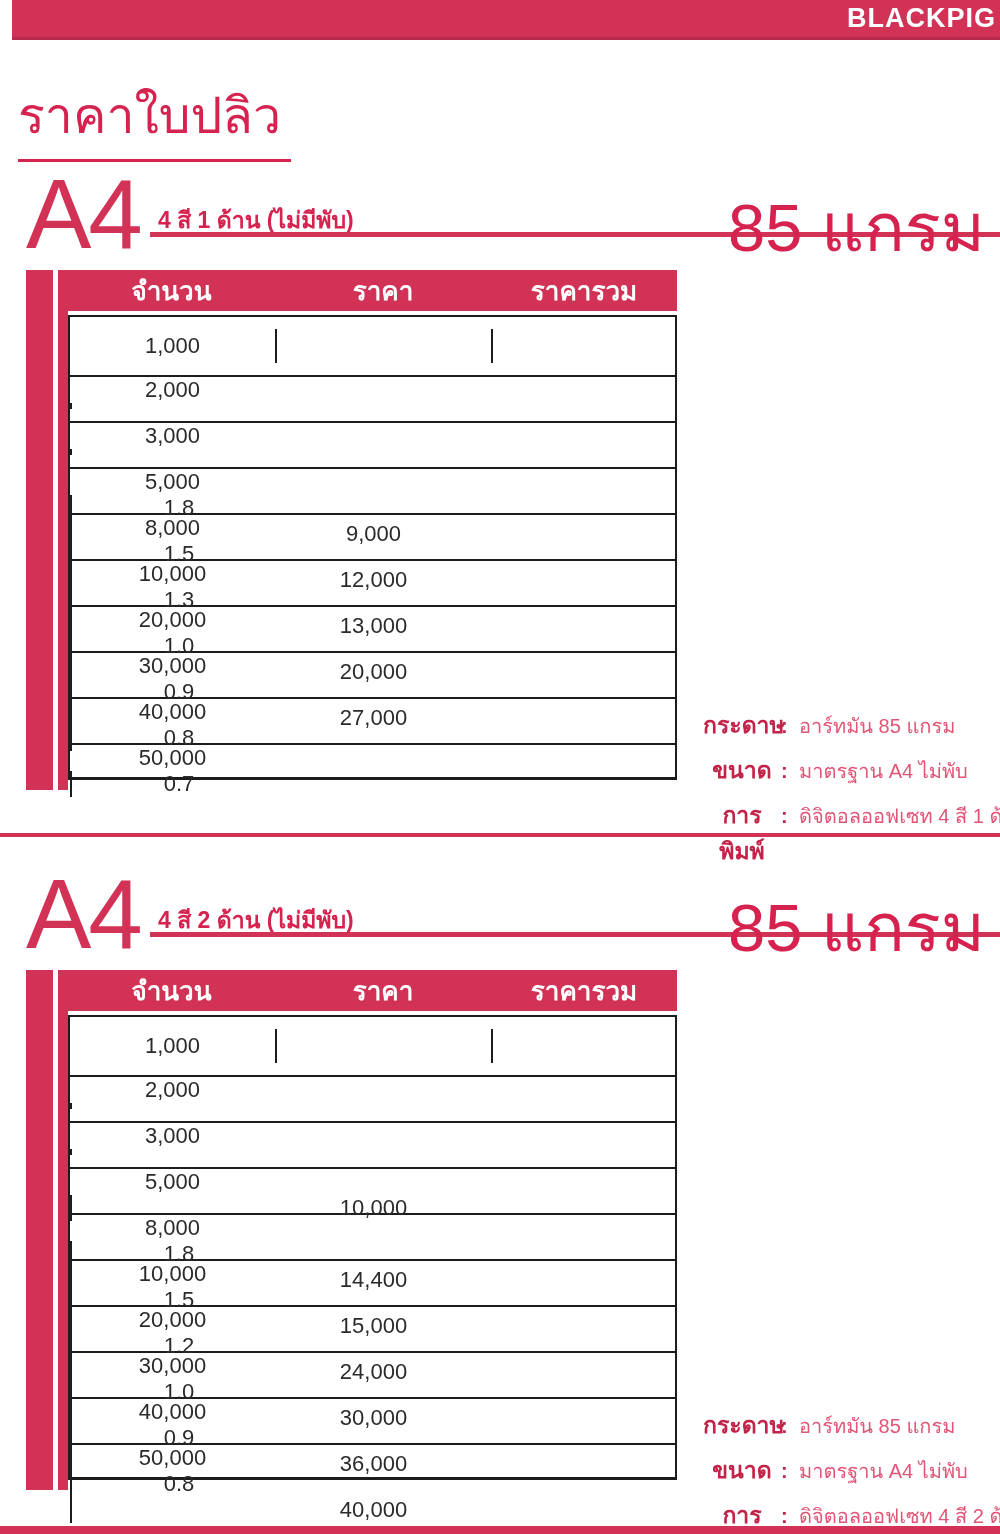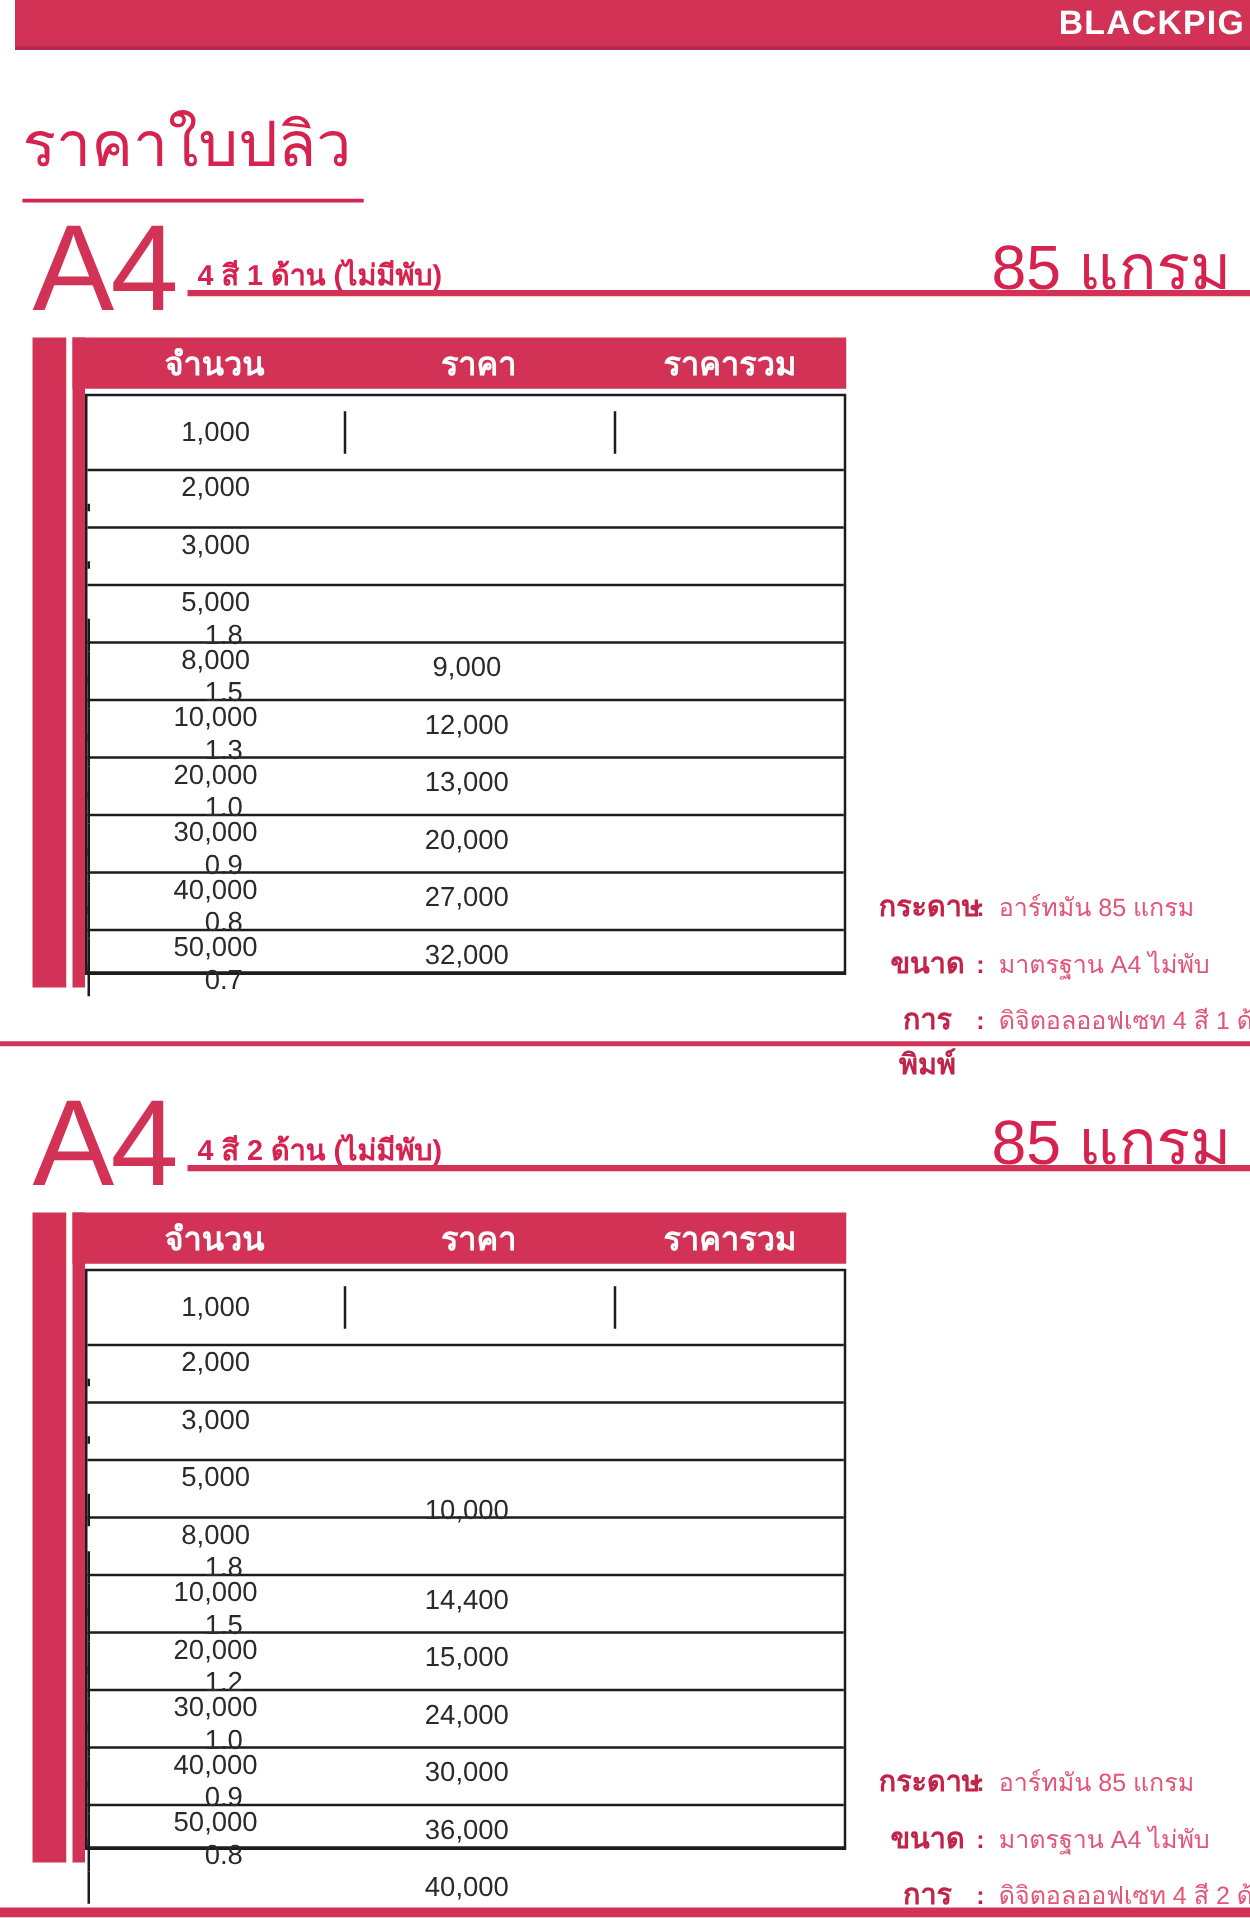--- a/index.html
+++ b/index.html
@@ -18,21 +18,21 @@
   .page-title { position:absolute; left:18px; top:76px; color:#D6224F; font-size:50px;
                 font-weight:400; padding:0 10px 4px 0; border-bottom:3px solid #D6224F; }
 
   
   .section { position:absolute; left:0; width:1000px; height:640px; }
   .sec1 { top:170px; } .sec2 { top:870px; }
   .size-label { position:absolute; left:26px; top:-2px; color:#D23255; font-size:98px;
                 line-height:0.95; font-weight:400; letter-spacing:-3px; }
   .subtitle { position:absolute; left:158px; top:32px; color:#D6224F; font-size:23px; font-weight:bold; }
   .rule { position:absolute; left:150px; top:62px; width:850px; height:5px; background:#D23255; }
-  .gram { position:absolute; right:15px; top:4px; color:#D6224F; font-size:50px; font-weight:300; }
+  .gram { position:absolute; right:15px; top:4px; color:#D6224F; font-size:67px; font-weight:300; }
 
   .stripeA { position:absolute; left:26px; top:100px; width:27px; height:520px; background:#D23255; }
   .stripeB { position:absolute; left:58px; top:100px; width:10px; height:520px; background:#D23255; }
 
   .band { position:absolute; left:58px; top:100px; width:619px; height:41px; background:#D23255;
           display:flex; align-items:center; padding-left:10px; }
   .band div { color:#ffffff; font-size:26px; font-weight:bold; text-align:center; }
   .band div:nth-of-type(1) { width:207px; }
   .band div:nth-of-type(2) { width:216px; }
   .band div:nth-of-type(3) { flex:1; }
@@ -126,21 +126,20 @@
 
         <div class="row">
           <div class="cell qty">30,000</div>
           <div class="cell price">0.9</div>
           <div class="cell total">27,000</div>
         </div>
 
         <div class="row">
           <div class="cell qty">40,000</div>
           <div class="cell price">0.8</div>
-          <div class="cell total">32,000</div>
         </div>
 
         <div class="row">
           <div class="cell qty">50,000</div>
           <div class="cell price">0.7</div>
         </div>
       </div>
 
     <div class="notes">
 

